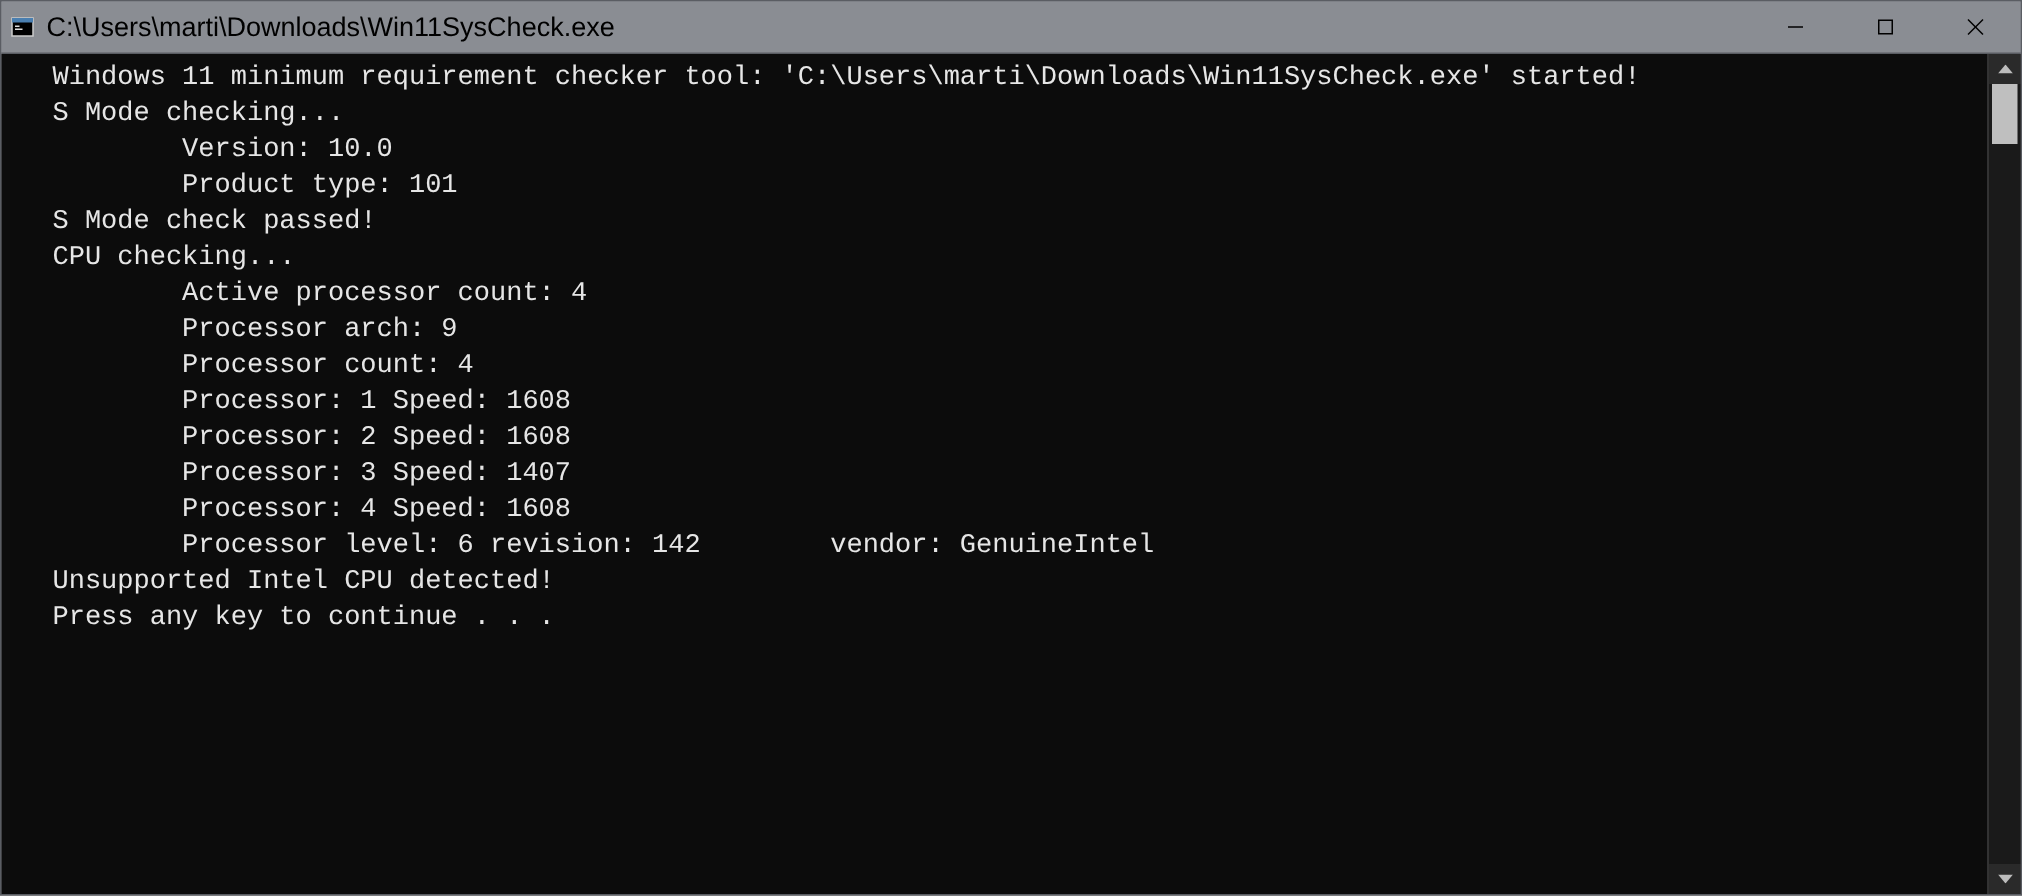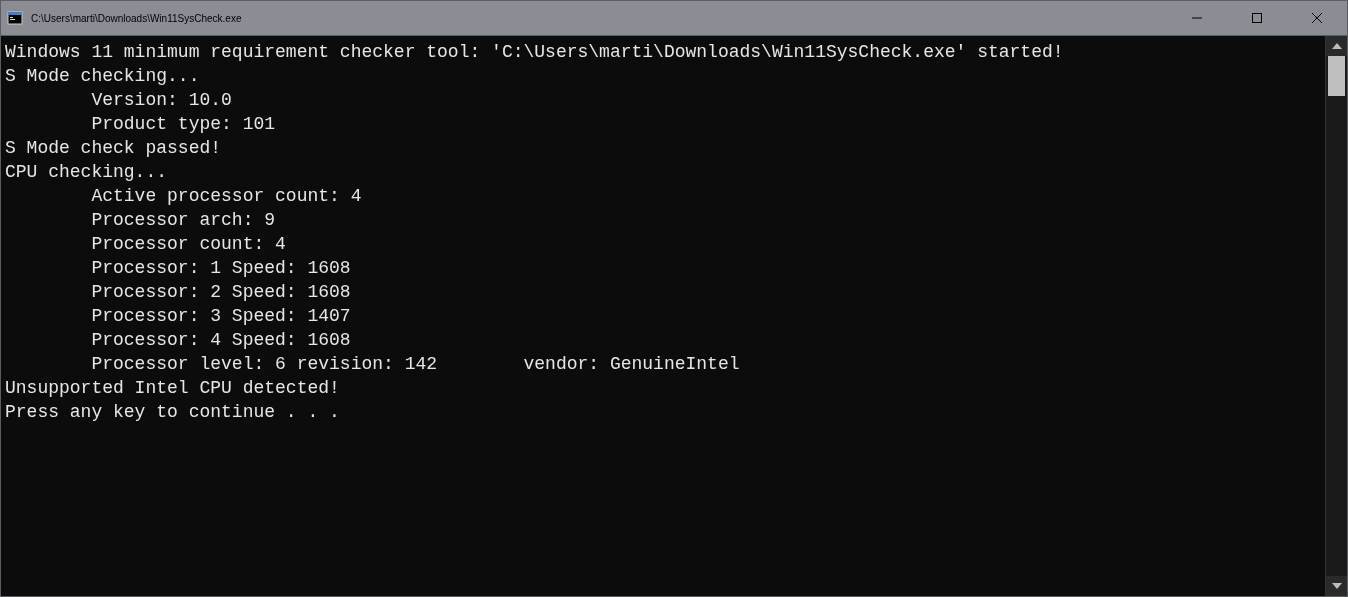--- a/index.html
+++ b/index.html
@@ -16,21 +16,21 @@
     display: flex;
     flex-direction: column;
   }
   .titlebar {
     height: 34px;
     background: #8a8d93;
     display: flex;
     align-items: center;
     padding-left: 6px;
     color: #000;
-    font-size: 10px;
+    font-size: 18px;
   }
   .titlebar .icon {
     width: 16px; height: 16px;
     margin-right: 8px;
     flex: 0 0 auto;
   }
   .titlebar .icon svg { display: block; }
   .titlebar .title {
     flex: 1 1 auto;
     white-space: nowrap;
@@ -61,21 +61,21 @@
     flex: 1 1 auto;
     background: #0c0c0c;
     color: #e6e6e6;
     font-family: Consolas, "Courier New", monospace;
     font-size: 18px;
     line-height: 24px;
     white-space: pre;
     padding: 4px 0 0 4px;
     overflow: hidden;
   }
-  .console .line { white-space: pre; }
+  .console .line { white-space: pre; margin-left: 30px; }
 
   .vscroll {
     width: 22px;
     background: #1a1a1a;
     display: flex;
     flex-direction: column;
     align-items: center;
     border-left: 1px solid #333;
   }
   .vscroll .arrow {

